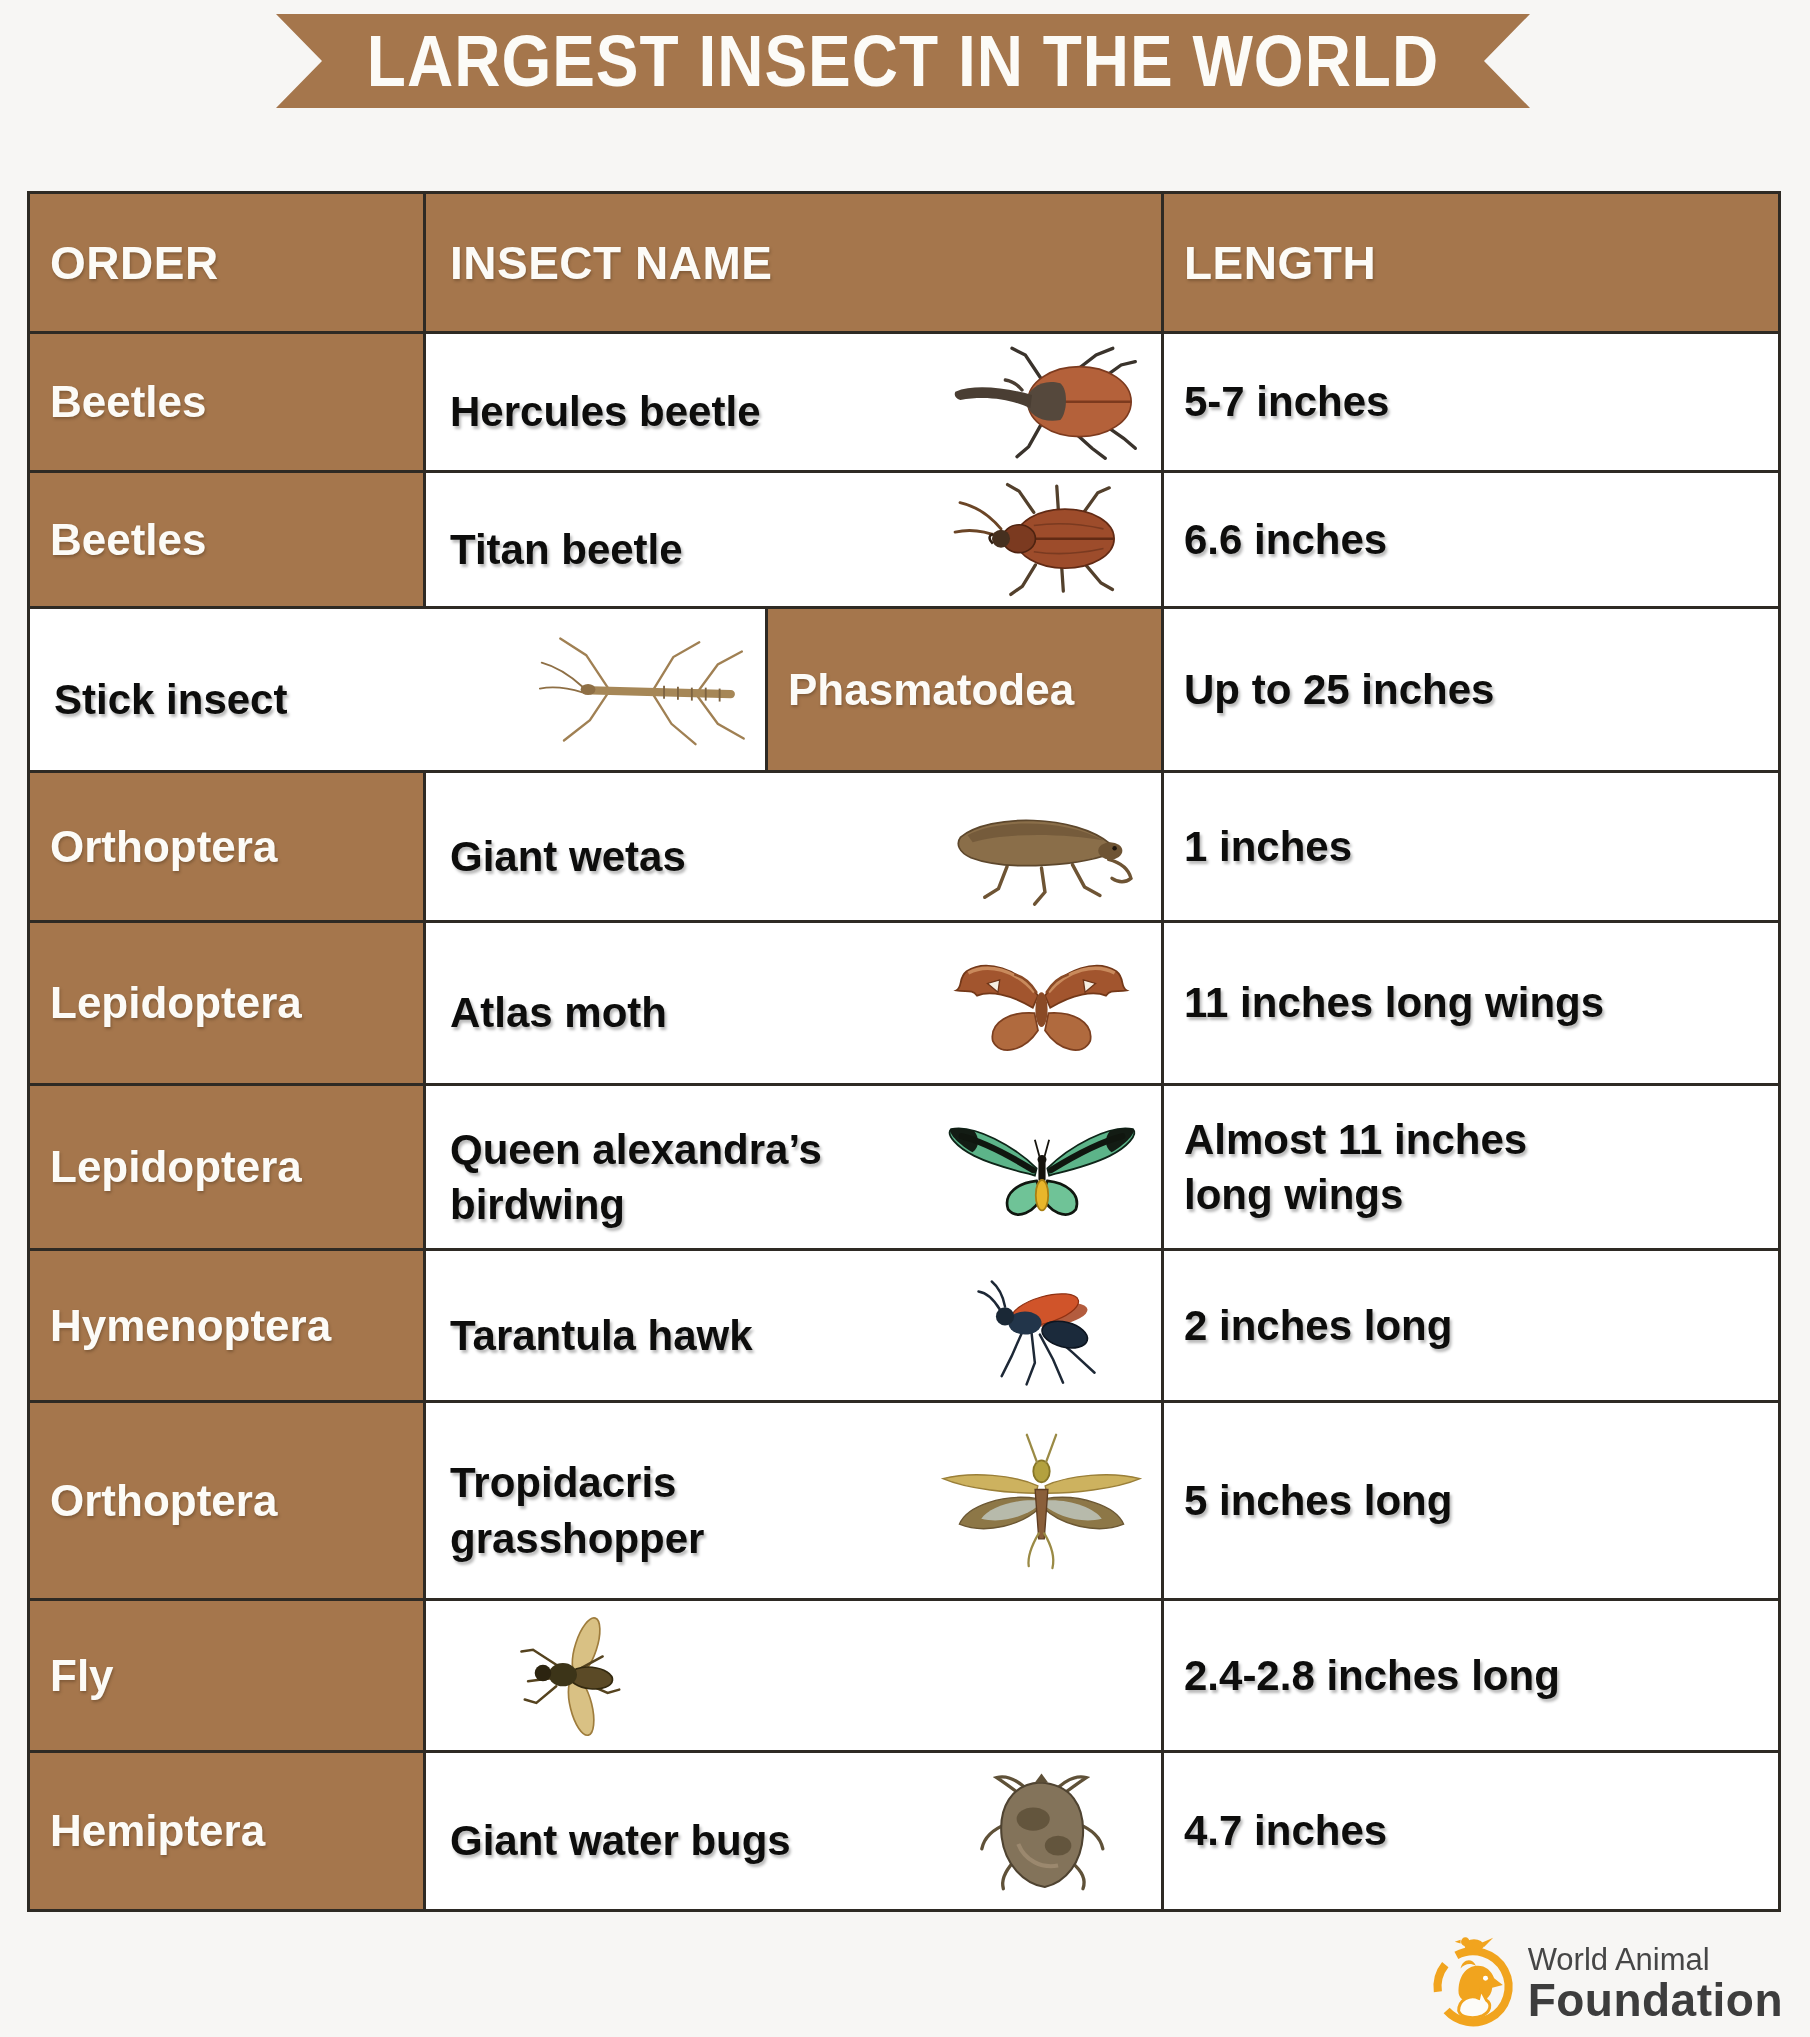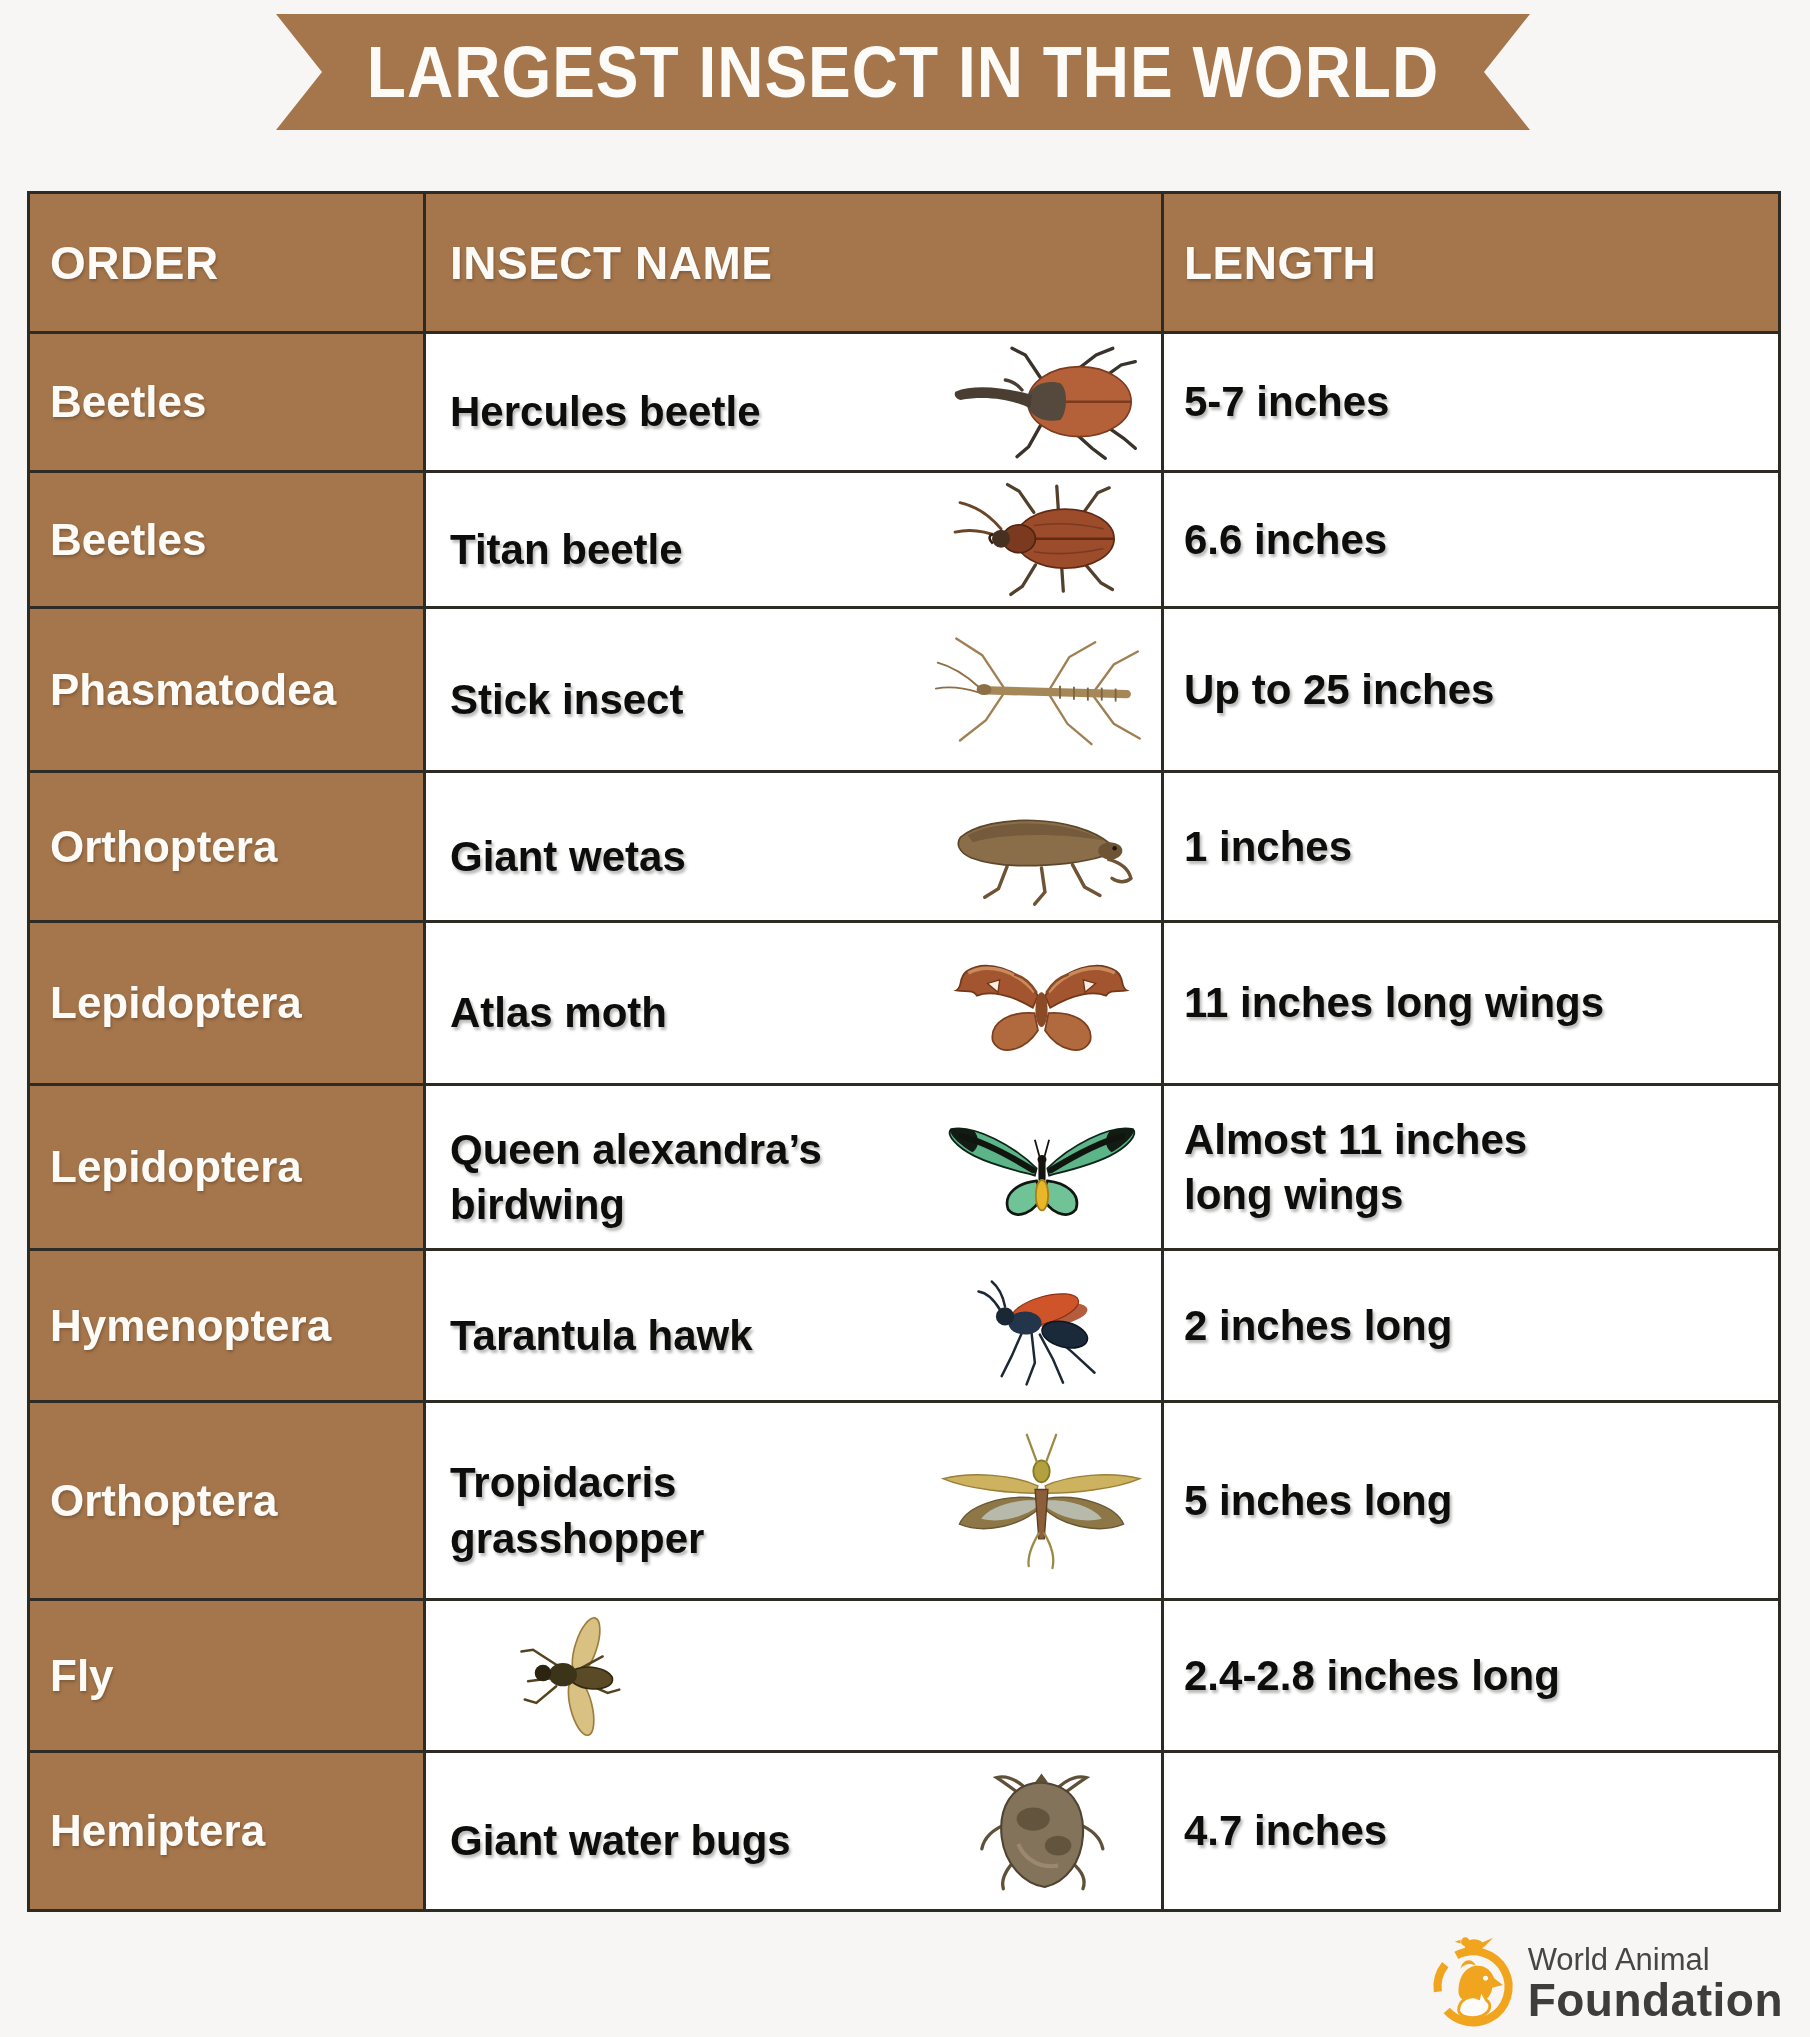--- a/index.html
+++ b/index.html
@@ -2,21 +2,21 @@
 <html><head>
 <meta charset="utf-8">
 <style>
   html,body{margin:0;padding:0;}
   body{
     width:1811px;height:2038px;position:relative;overflow:hidden;
     background:#f7f6f4;font-family:"Liberation Sans",sans-serif;
   }
   
   .ribbon{
-    position:absolute;left:276px;top:14px;width:1254px;height:116px;
+    position:absolute;left:276px;top:14px;width:1254px;height:94px;
     background:#a5764c;display:flex;align-items:center;justify-content:center;
     clip-path:polygon(0 0,100% 0,calc(100% - 46px) 50%,100% 100%,0 100%,46px 50%);
   }
   .ribbon .t{
     color:#fcfbf7;font-weight:800;font-size:64px;letter-spacing:1px;
     transform:scaleY(1.12);white-space:nowrap;
   }
   
   .tbl{
     position:absolute;left:27px;top:191px;width:1754px;
@@ -124,23 +124,20 @@
           <path d="M60 68 Q52 72 60 80" stroke="#2e1d10" stroke-width="3" fill="none"></path>
         </svg>
       </span>
     </div>
     <div class="cell c-len">
         <span class="dark-label">6.6 inches</span>
       </div>
   </div>
 
   <div class="row" style="height:164px">
-    <div class="cell c-order">
-        <span class="order-label">Phasmatodea</span>
-      </div>
     <div class="cell c-name">
       <span class="dark-label nm">Stick insect</span>
       <span class="imgbox">
         <svg width="229" height="139" viewBox="0 0 240 150">
           <g stroke="#a08053" stroke-width="2.5" fill="none" stroke-linecap="round">
             <path d="M80 74 L56 38 L28 20"></path>
               <path d="M80 78 L60 108 L32 130"></path>
             <path d="M128 76 L150 40 L178 24"></path>
               <path d="M128 80 L148 112 L174 134"></path>
             <path d="M176 78 L198 48 L224 34"></path>
@@ -155,20 +152,23 @@
               <path d="M200 74 L200 88"></path>
           </g>
           <ellipse cx="58" cy="75" rx="8" ry="6" fill="#8e6f45"></ellipse>
           <g stroke="#8e6f45" stroke-width="2" fill="none" stroke-linecap="round">
             <path d="M52 72 Q30 52 8 46"></path>
               <path d="M52 78 Q26 70 6 74"></path>
           </g>
         </svg>
       </span>
     </div>
+    <div class="cell c-order">
+        <span class="order-label">Phasmatodea</span>
+      </div>
     <div class="cell c-len">
         <span class="dark-label">Up to 25 inches</span>
       </div>
   </div>
 
   <div class="row" style="height:150px">
     <div class="cell c-order">
         <span class="order-label">Orthoptera</span>
       </div>
     <div class="cell c-name">

